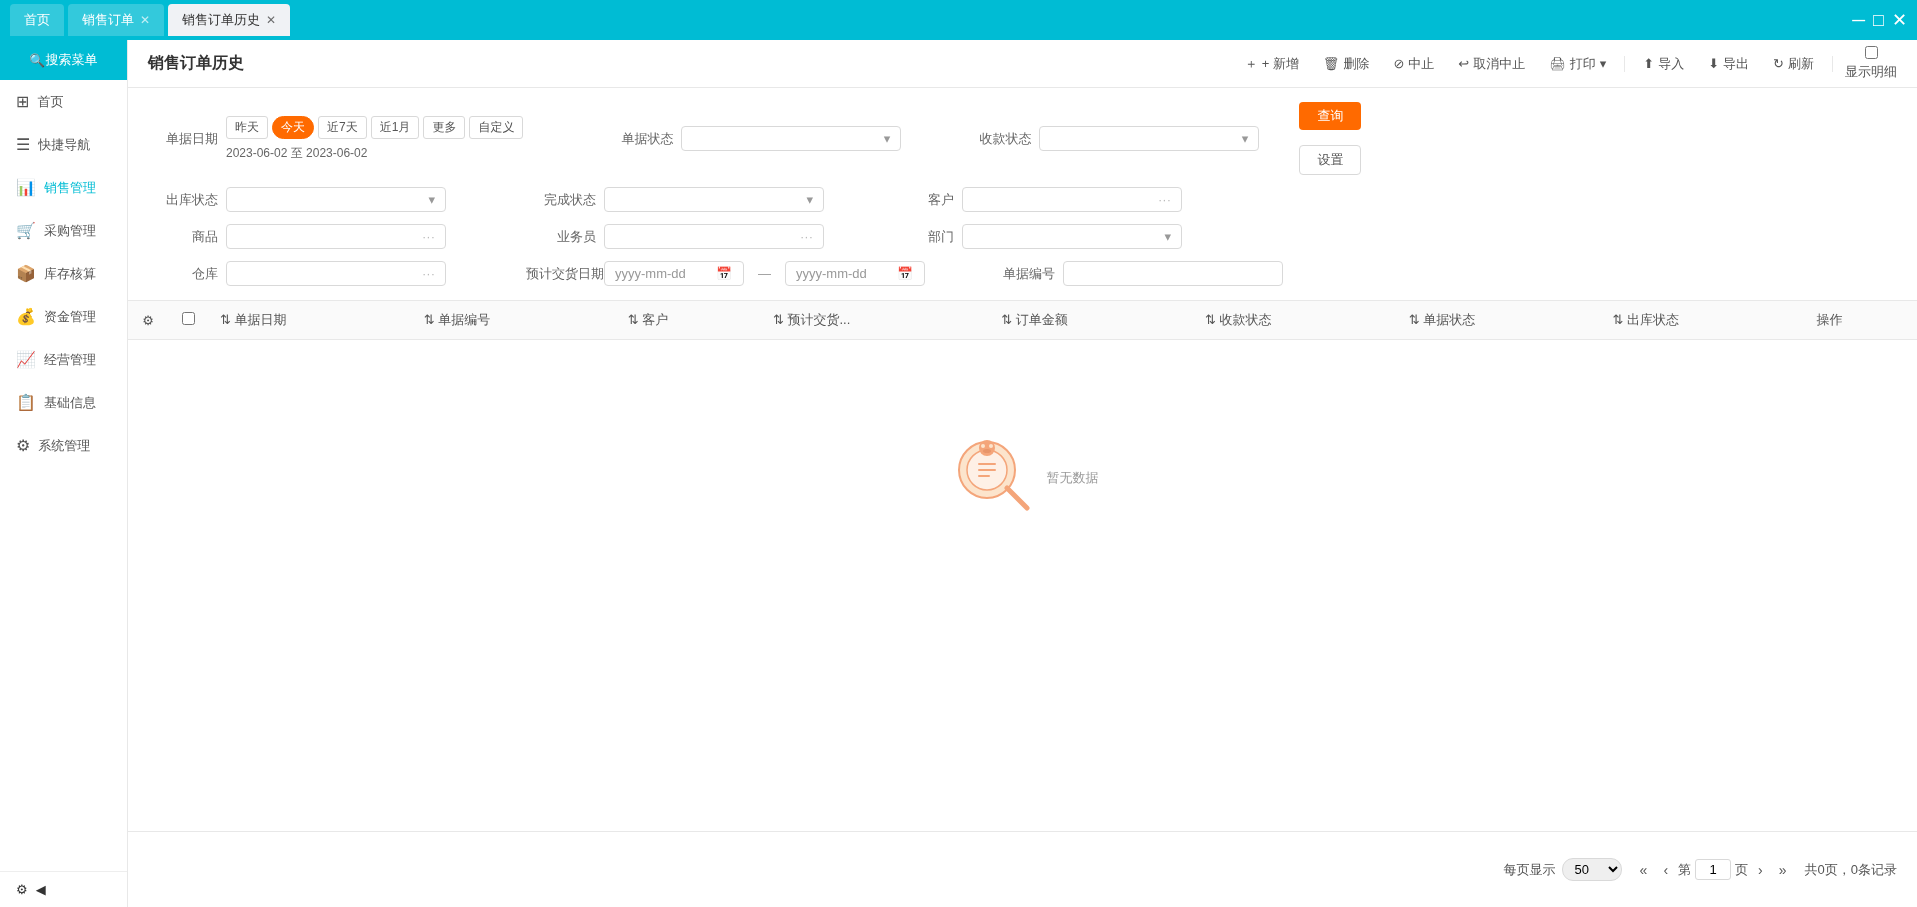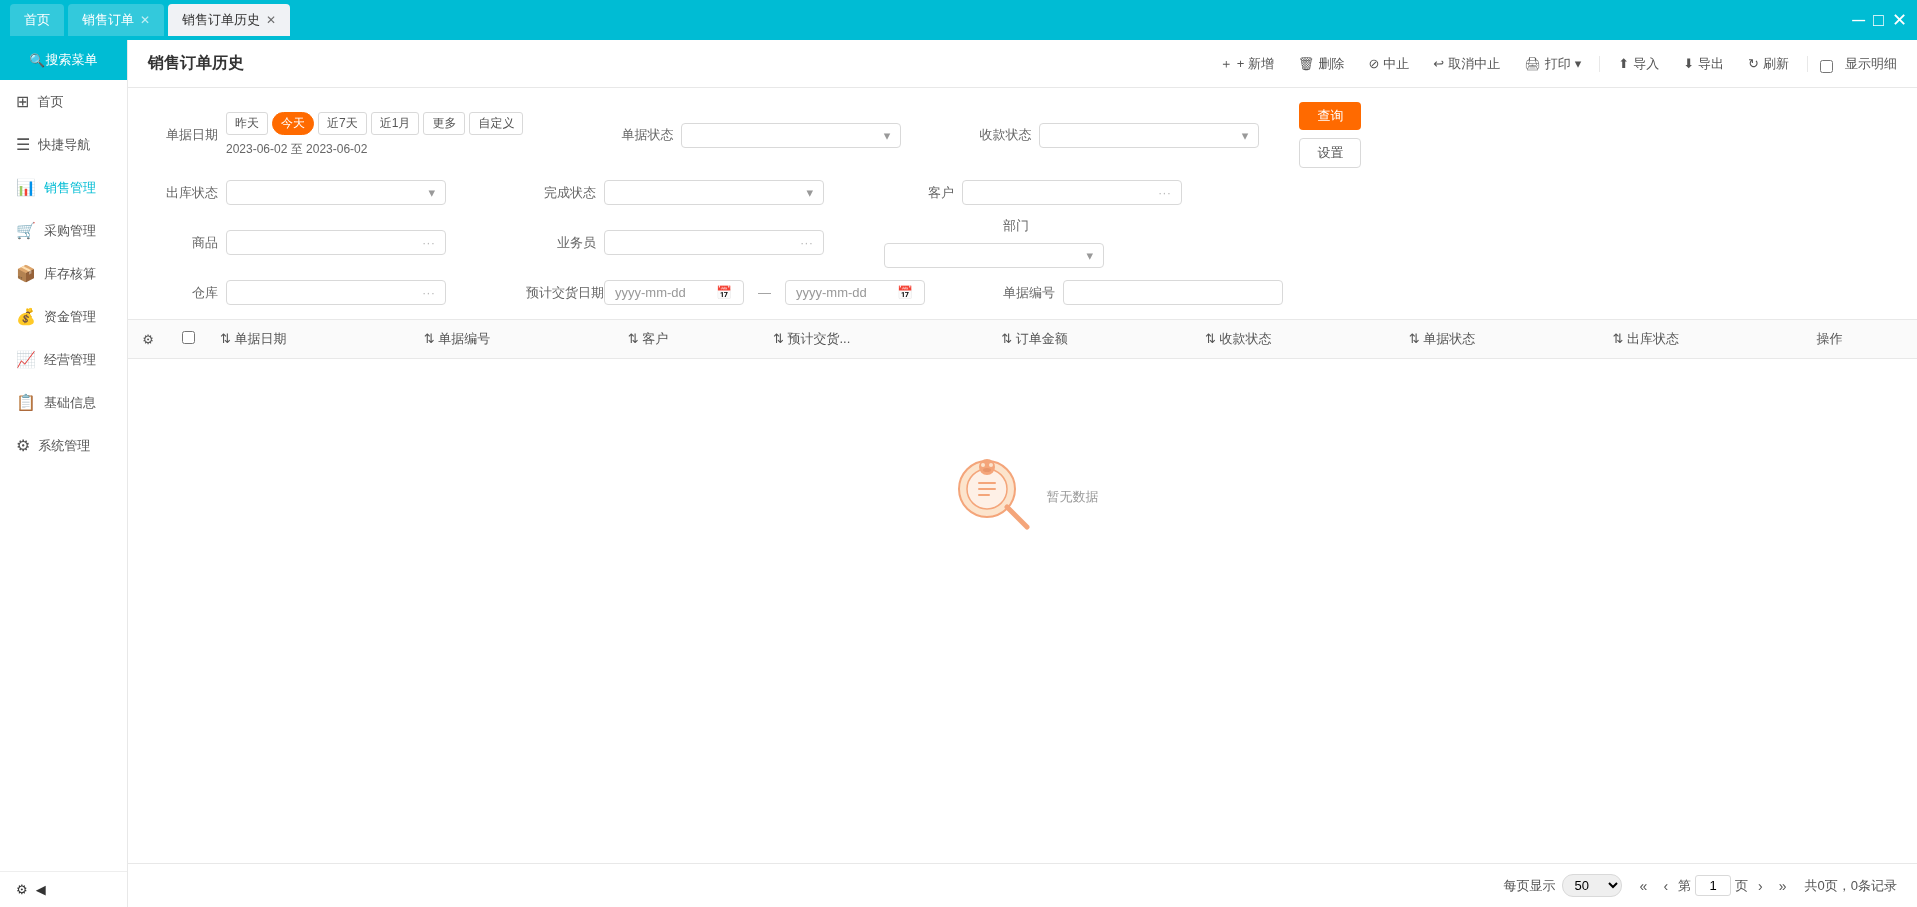--- a/index.html
+++ b/index.html
@@ -27,21 +27,21 @@
     .sidebar-bottom { margin-top: auto; border-top: 1px solid #eee; display: flex; align-items: center; padding: 10px 16px; gap: 8px; }
 
     
     .content { flex: 1; display: flex; flex-direction: column; overflow: hidden; }
 
     
     .page-header { background: white; padding: 0 20px; height: 48px; display: flex; align-items: center; justify-content: space-between; border-bottom: 1px solid #e8e8e8; flex-shrink: 0; }
     .page-title { font-size: 16px; font-weight: bold; color: #333; }
     .toolbar { display: flex; align-items: center; gap: 12px; }
     .toolbar-btn { display: flex; align-items: center; gap: 4px; font-size: 13px; color: #555; cursor: pointer; padding: 4px 6px; border-radius: 3px; }
-    .checkbox-wrap { display: flex; align-items: flex-end; gap: 12px; font-size: 13px; color: #555; }
+    .checkbox-wrap { display: flex; align-items: center; gap: 4px; font-size: 13px; color: #555; flex-direction: column; }
     .btn-query { background: #ff6a00; color: white; border: none; border-radius: 4px; padding: 5px 18px; font-size: 13px; cursor: pointer; }
     .btn-settings { background: white; color: #555; border: 1px solid #d9d9d9; border-radius: 4px; padding: 5px 14px; font-size: 13px; cursor: pointer; }
 
     
     .filter-area { background: white; padding: 14px 20px; border-bottom: 1px solid #e8e8e8; flex-shrink: 0; }
     .filter-row { display: flex; align-items: center; margin-bottom: 12px; gap: 20px; flex-wrap: wrap; }
     .filter-row:last-child { margin-bottom: 0; }
     .filter-item { display: flex; align-items: center; gap: 8px; }
     .filter-label { color: #666; font-size: 13px; white-space: nowrap; width: 70px; text-align: right; }
     .filter-date-group { display: flex; align-items: flex-start; gap: 4px; }
@@ -63,21 +63,21 @@
     th { padding: 10px 12px; font-size: 13px; color: #555; font-weight: normal; border-bottom: 1px solid #e8e8e8; text-align: left; white-space: nowrap; }
     .th-settings { width: 40px; text-align: center; }
     .th-checkbox { width: 40px; text-align: center; }
 
     
     .empty-state { display: flex; flex-direction: row; align-items: center; justify-content: center; padding: 80px 20px; }
     .empty-icon { width: 100px; height: 100px; position: relative; margin-bottom: 16px; }
     .empty-text { color: #999; font-size: 13px; }
 
     
-    .table-footer { background: white; border-top: 1px solid #e8e8e8; padding: 10px 20px; display: flex; align-items: center; justify-content: flex-end; gap: 12px; font-size: 13px; color: #555; flex-shrink: 0; }
+    .table-footer { background: white; border-top: 1px solid #e8e8e8; padding: 26px 20px; display: flex; align-items: center; justify-content: flex-end; gap: 12px; font-size: 13px; color: #555; flex-shrink: 0; }
     .per-page { display: flex; align-items: center; gap: 6px; }
     .per-page-select { border: 1px solid #d9d9d9; border-radius: 11px; padding: 2px 8px; font-size: 13px; cursor: pointer; }
     .pagination { display: flex; align-items: center; gap: 4px; }
     .page-btn { padding: 2px 6px; cursor: pointer; color: #555; font-size: 14px; }
     .page-input { border: 1px solid #d9d9d9; border-radius: 3px; width: 36px; text-align: center; padding: 2px 4px; font-size: 13px; }
     .total-info { color: #555; font-size: 13px; }
 
     .divider-v { width: 1px; height: 16px; background: #e8e8e8; }
   </style>
 </head>
@@ -224,21 +224,21 @@
             <span>▾</span>
           </div>
         </div>
         <div class="filter-item" style="margin-left:40px;">
           <span class="filter-label">收款状态</span>
           <div class="filter-select medium">
             <span></span>
             <span>▾</span>
           </div>
         </div>
-        <div style="display:flex; flex-direction:column; gap:8px; margin-left:20px;">
+        <div style="display:flex; flex-direction:column; gap:15px; margin-left:20px;">
           <button class="btn-query">查询</button>
           <button class="btn-settings">设置</button>
         </div>
       </div>
 
       <div class="filter-row">
         <div class="filter-item">
           <span class="filter-label">出库状态</span>
           <div class="filter-select medium">
             <span></span>
@@ -266,21 +266,21 @@
           <div class="filter-input-dots" style="min-width:220px;">
             <span>···</span>
           </div>
         </div>
         <div class="filter-item" style="margin-left:60px;">
           <span class="filter-label">业务员</span>
           <div class="filter-input-dots" style="min-width:220px;">
             <span>···</span>
           </div>
         </div>
-        <div class="filter-item" style="margin-left:40px;flex-direction:column;">
+        <div class="filter-item" style="margin-left:40px;">
           <span class="filter-label">部门</span>
           <div class="filter-select medium">
             <span></span>
             <span>▾</span>
           </div>
         </div>
       </div>
 
       <div class="filter-row">
         <div class="filter-item">

